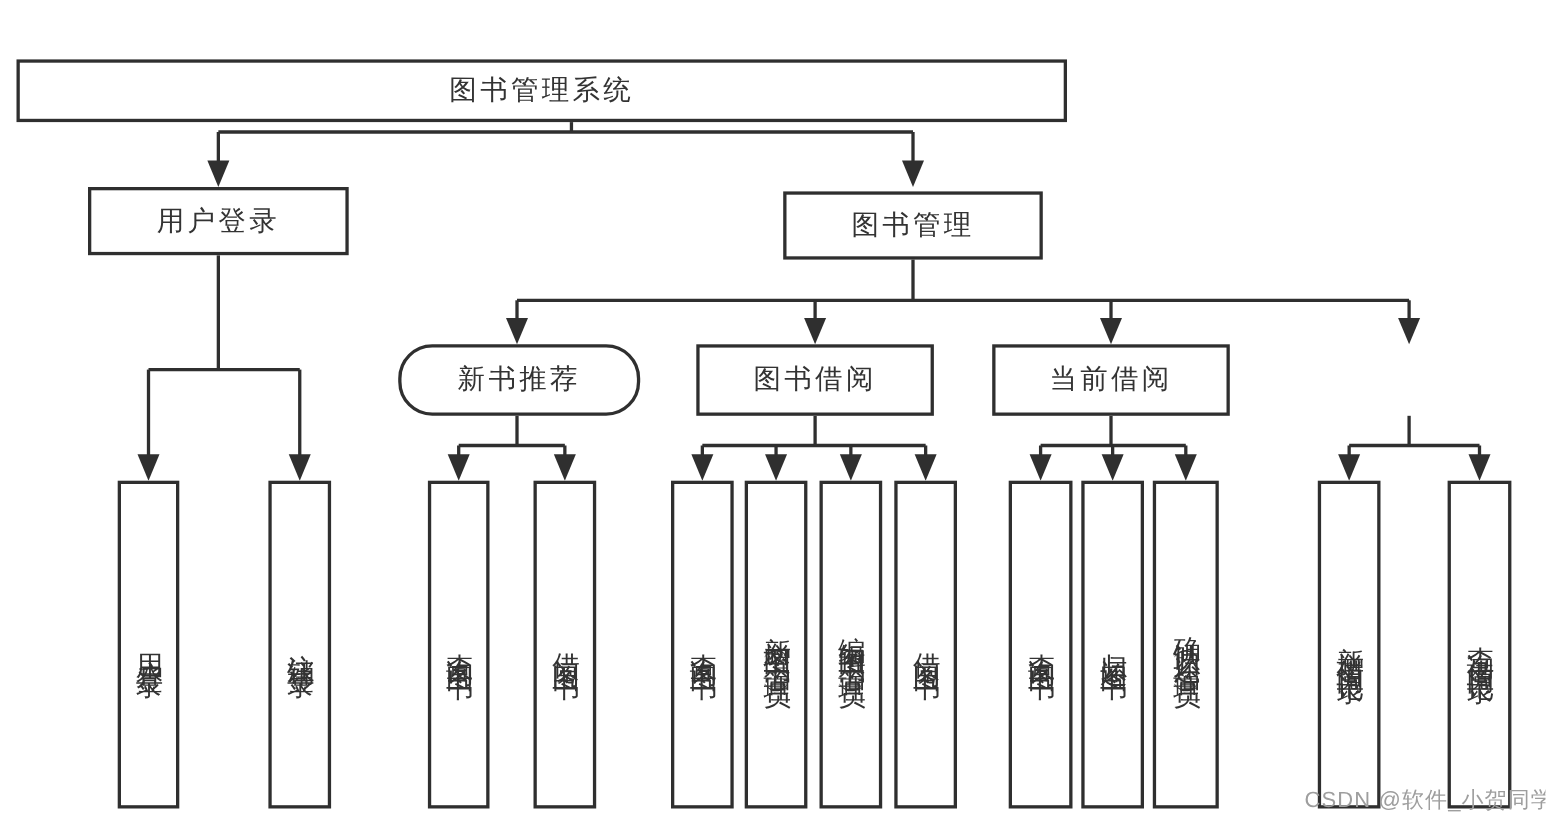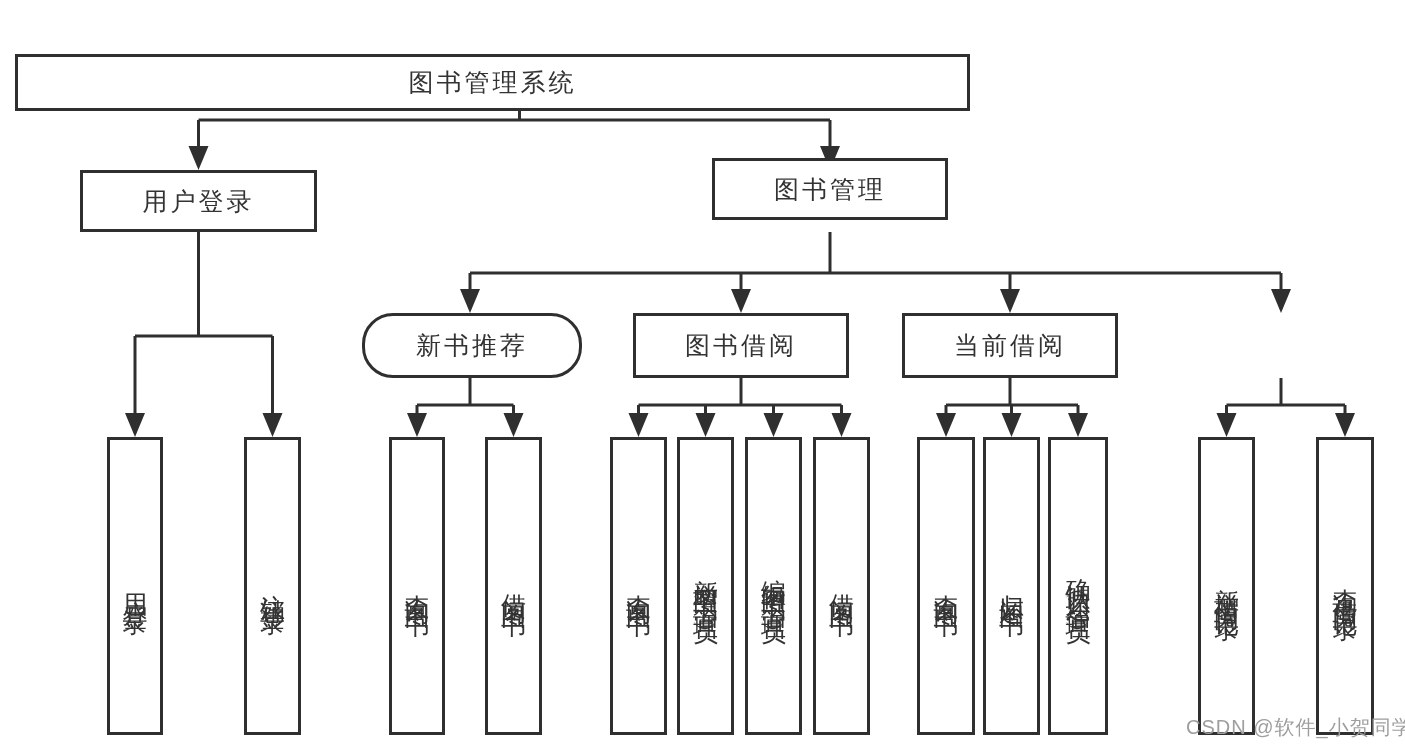--- a/index.html
+++ b/index.html
@@ -140,21 +140,21 @@
     </g>
   </svg>
 
   <div class="node" style="left:15px;top:12px;width:955px;height:57px;margin-top:42px;">
     <span>图书管理系统</span>
   </div>
 
   <div class="node" style="left:80px;top:170px;width:237px;height:62px;">
     <span>用户登录</span>
   </div>
-  <div class="node" style="left:712px;top:158px;width:236px;height:62px;">
+  <div class="node" style="left:712px;top:174px;width:236px;height:62px;">
     <span>图书管理</span>
   </div>
 
   <div class="node" style="left:362px;top:313px;width:220px;height:65px;border-radius:31px;">
     <span>新书推荐</span>
   </div>
   <div class="node" style="left:633px;top:313px;width:216px;height:65px;">
     <span>图书借阅</span>
   </div>
   <div class="node" style="left:902px;top:313px;width:216px;height:65px;">

